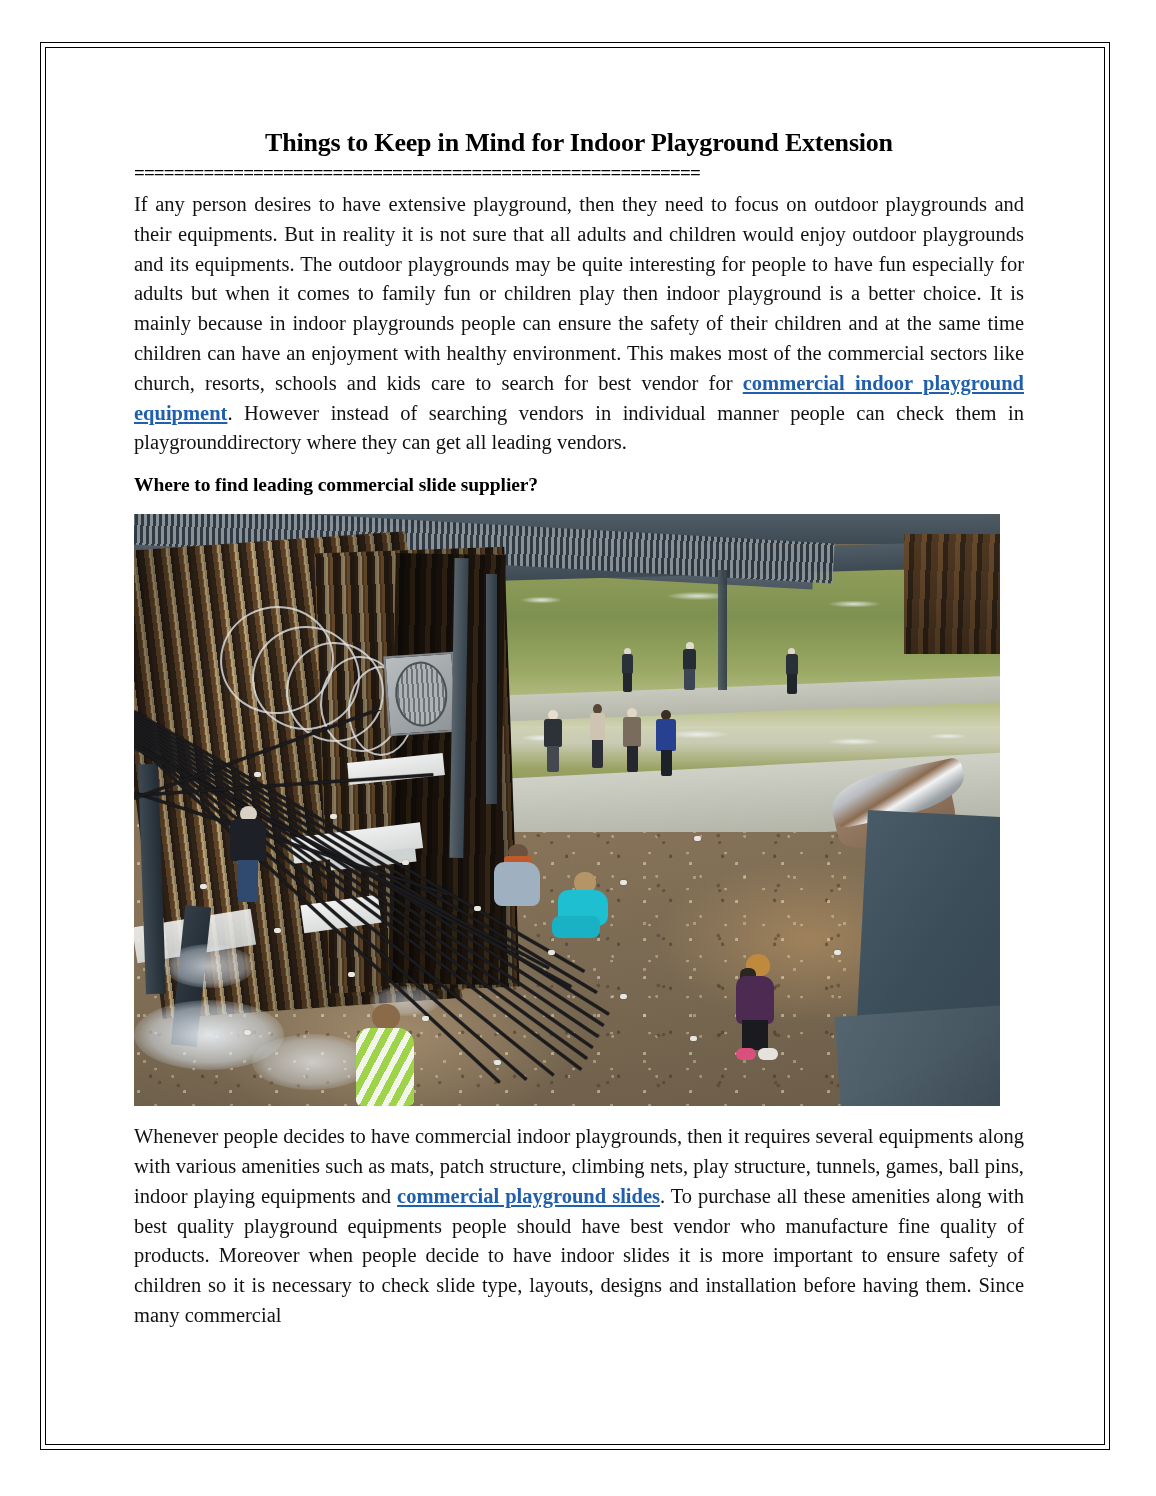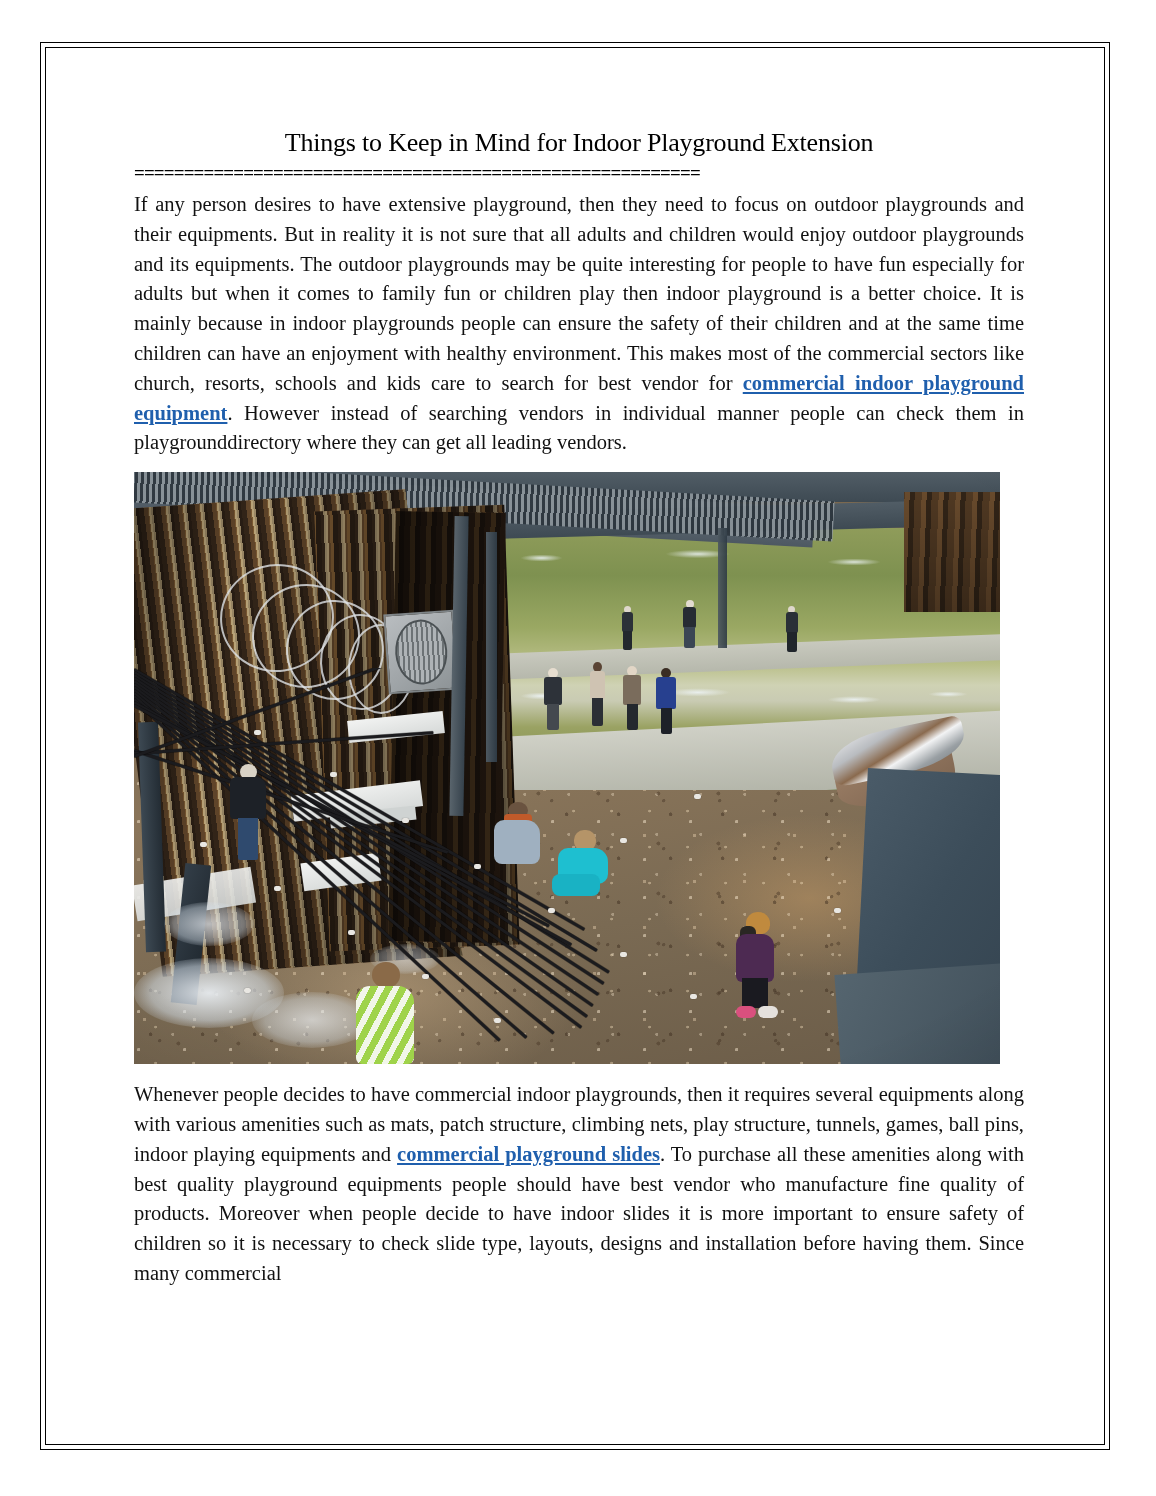--- a/index.html
+++ b/index.html
@@ -44,21 +44,21 @@
 
   .content {
     position: absolute;
     left: 134px;
     top: 128px;
     width: 890px;
   }
 
   .doc-title {
     font-size: 26px;
-    font-weight: normal;
+    font-weight: bold;
     text-align: center;
     letter-spacing: -0.2px;
     line-height: 1.15;
     margin: 0 0 6px 0;
     color: #000;
   }
 
   .divider {
     font-family: "Liberation Serif", "DejaVu Serif", serif;
     font-size: 19px;
@@ -258,20 +258,21 @@
   </div>
 
   <div class="content">
 
     <h1 class="doc-title">Things to Keep in Mind for Indoor Playground Extension</h1>
 
     <div class="divider">=========================================================</div>
 
     <p class="body-text"><span>If any person desires to have extensive playground, then they need to focus on outdoor playgrounds and their equipments. But in reality it is not sure that all adults and children would enjoy outdoor playgrounds and its equipments. The outdoor playgrounds may be quite interesting for people to have fun especially for adults but when it comes to family fun or children play then indoor playground is a better choice. It is mainly because in indoor playgrounds people can ensure the safety of their children and at the same time children can have an enjoyment with healthy environment. This makes most of the commercial sectors like church, resorts, schools and kids care to search for best vendor for </span><a class="doclink" href="#">commercial indoor playground equipment</a><span class="after-link">. However instead of searching vendors in individual manner people can check them in playgrounddirectory where they can get all leading vendors.</span></p>
 
+    <div class="subheading">Where to find leading commercial slide supplier?</div>
 
     <div class="photo" role="img" aria-label="Aerial view of an indoor/outdoor playground with a large rope climbing net, wooden slat walls, a metal slide, and children playing on gravel surfacing while adults walk on a path outside.">
 
       <div class="ph ground"></div>
       <div class="ph ground-speckle"></div>
 
       <div class="ph outdoor">
         <div class="outdoor-snow" style="top:10px;height:40px;"></div>
         <div class="ph path" style="left:-10px;top:116px;width:560px;height:26px;transform:rotate(-2.2deg);"></div>
         <div class="outdoor-snow" style="top:150px;height:36px;"></div>

